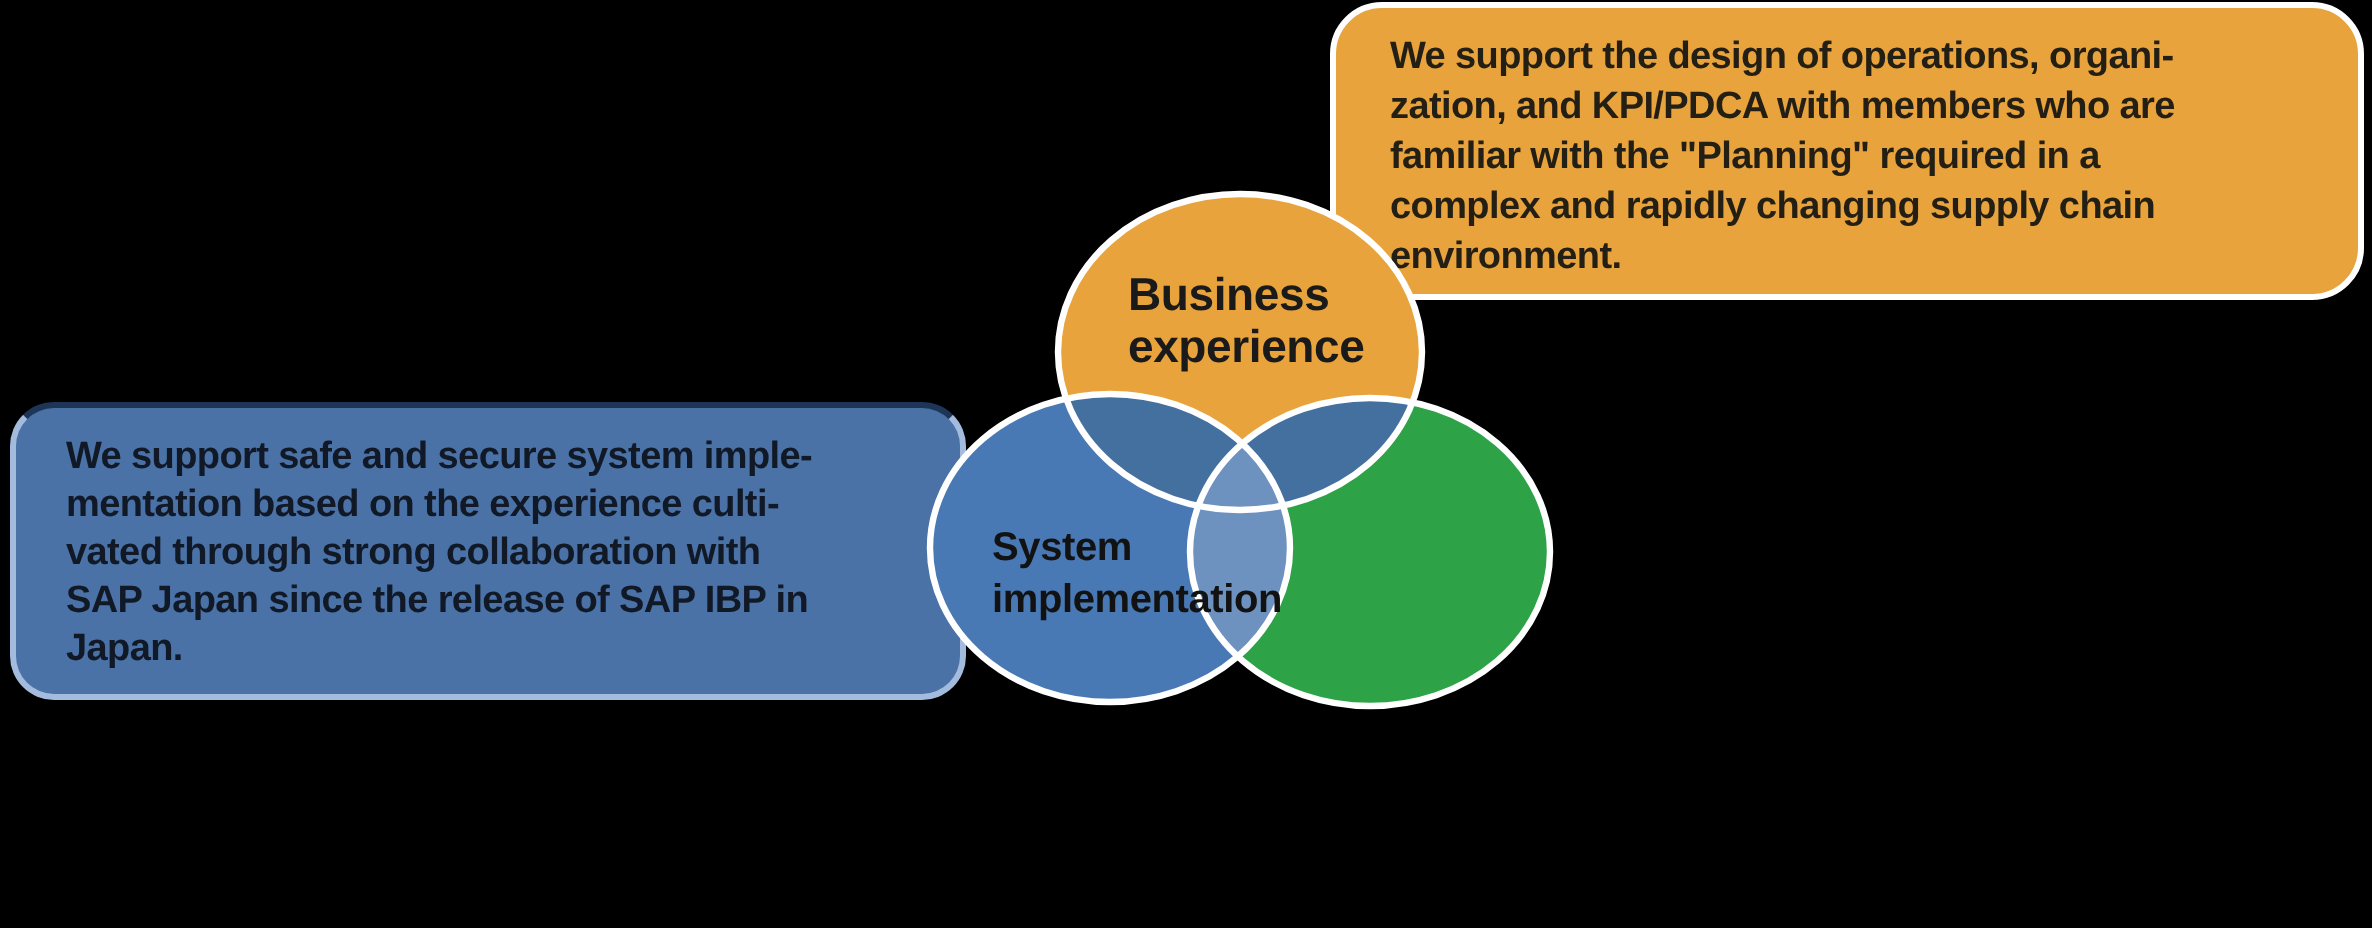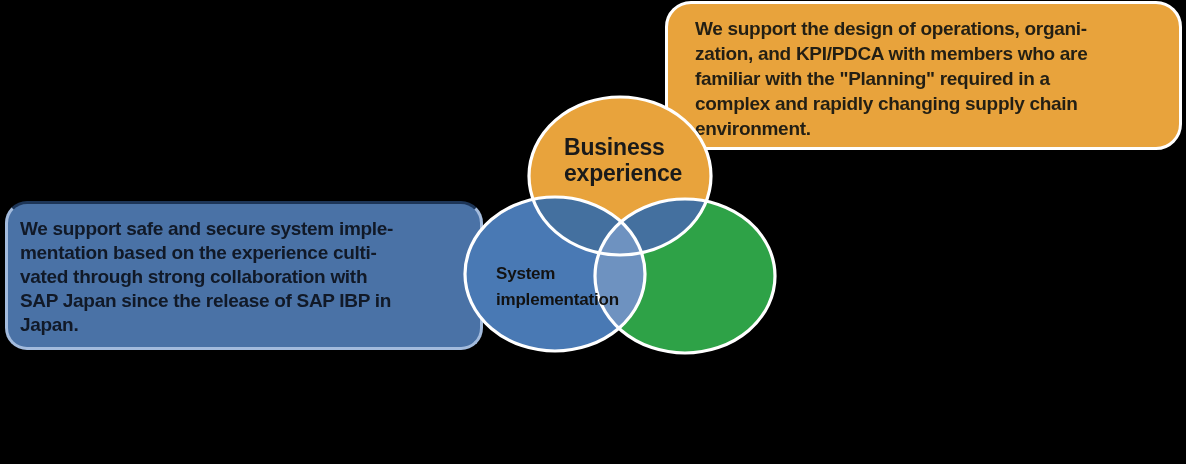--- a/index.html
+++ b/index.html
@@ -10,33 +10,33 @@
     font-weight:bold;white-space:pre-line;letter-spacing:-0.3px;
   }
   .callout.orange{
     left:665px;top:1px;width:517px;height:149px;
     background:#E8A33C;border:3px solid #FFFFFF;border-radius:26px;
     color:#231F14;padding:12px 16px 0 27px;font-size:19px;line-height:25px;z-index:1;
   }
   .callout.blue{
     left:5px;top:201px;width:478px;height:149px;
     background:#4A72A6;border:3px solid #A3BBDD;border-top-color:#1D3557;border-radius:22px;
-    color:#111927;padding:13px 10px 0 12px;font-size:19px;line-height:24px;z-index:1;
+    color:#111927;padding:13px 10px 0 25px;font-size:19px;line-height:24px;z-index:1;
   }
   .callout.green{
     left:705px;top:313px;width:417px;height:147px;
     background:#2FA644;border:3px solid #FFFFFF;border-radius:26px;
     color:#182011;padding:15px 12px 0 29px;font-size:19px;line-height:25px;z-index:4;
   }
   svg.venn{position:absolute;left:0;top:0;z-index:2;}
   .vlabel{
     position:absolute;font-weight:bold;white-space:pre-line;letter-spacing:-0.2px;z-index:3;
   }
   .vlabel.biz{left:564px;top:134px;font-size:23px;line-height:26px;color:#1A1A1A;}
-  .vlabel.sys{left:496px;top:261px;font-size:17px;line-height:26px;color:#121212;}
+  .vlabel.sys{left:496px;top:261px;font-size:20px;line-height:26px;color:#121212;}
   .vlabel.prj{left:671px;top:233px;font-size:24px;line-height:27px;color:#3F4040;}
 </style>
 </head>
 <body>
 
 <div class="stage">
 
   <div class="callout orange">We support the design of operations, organi-
 zation, and KPI/PDCA with members who are
 familiar with the "Planning" required in a

